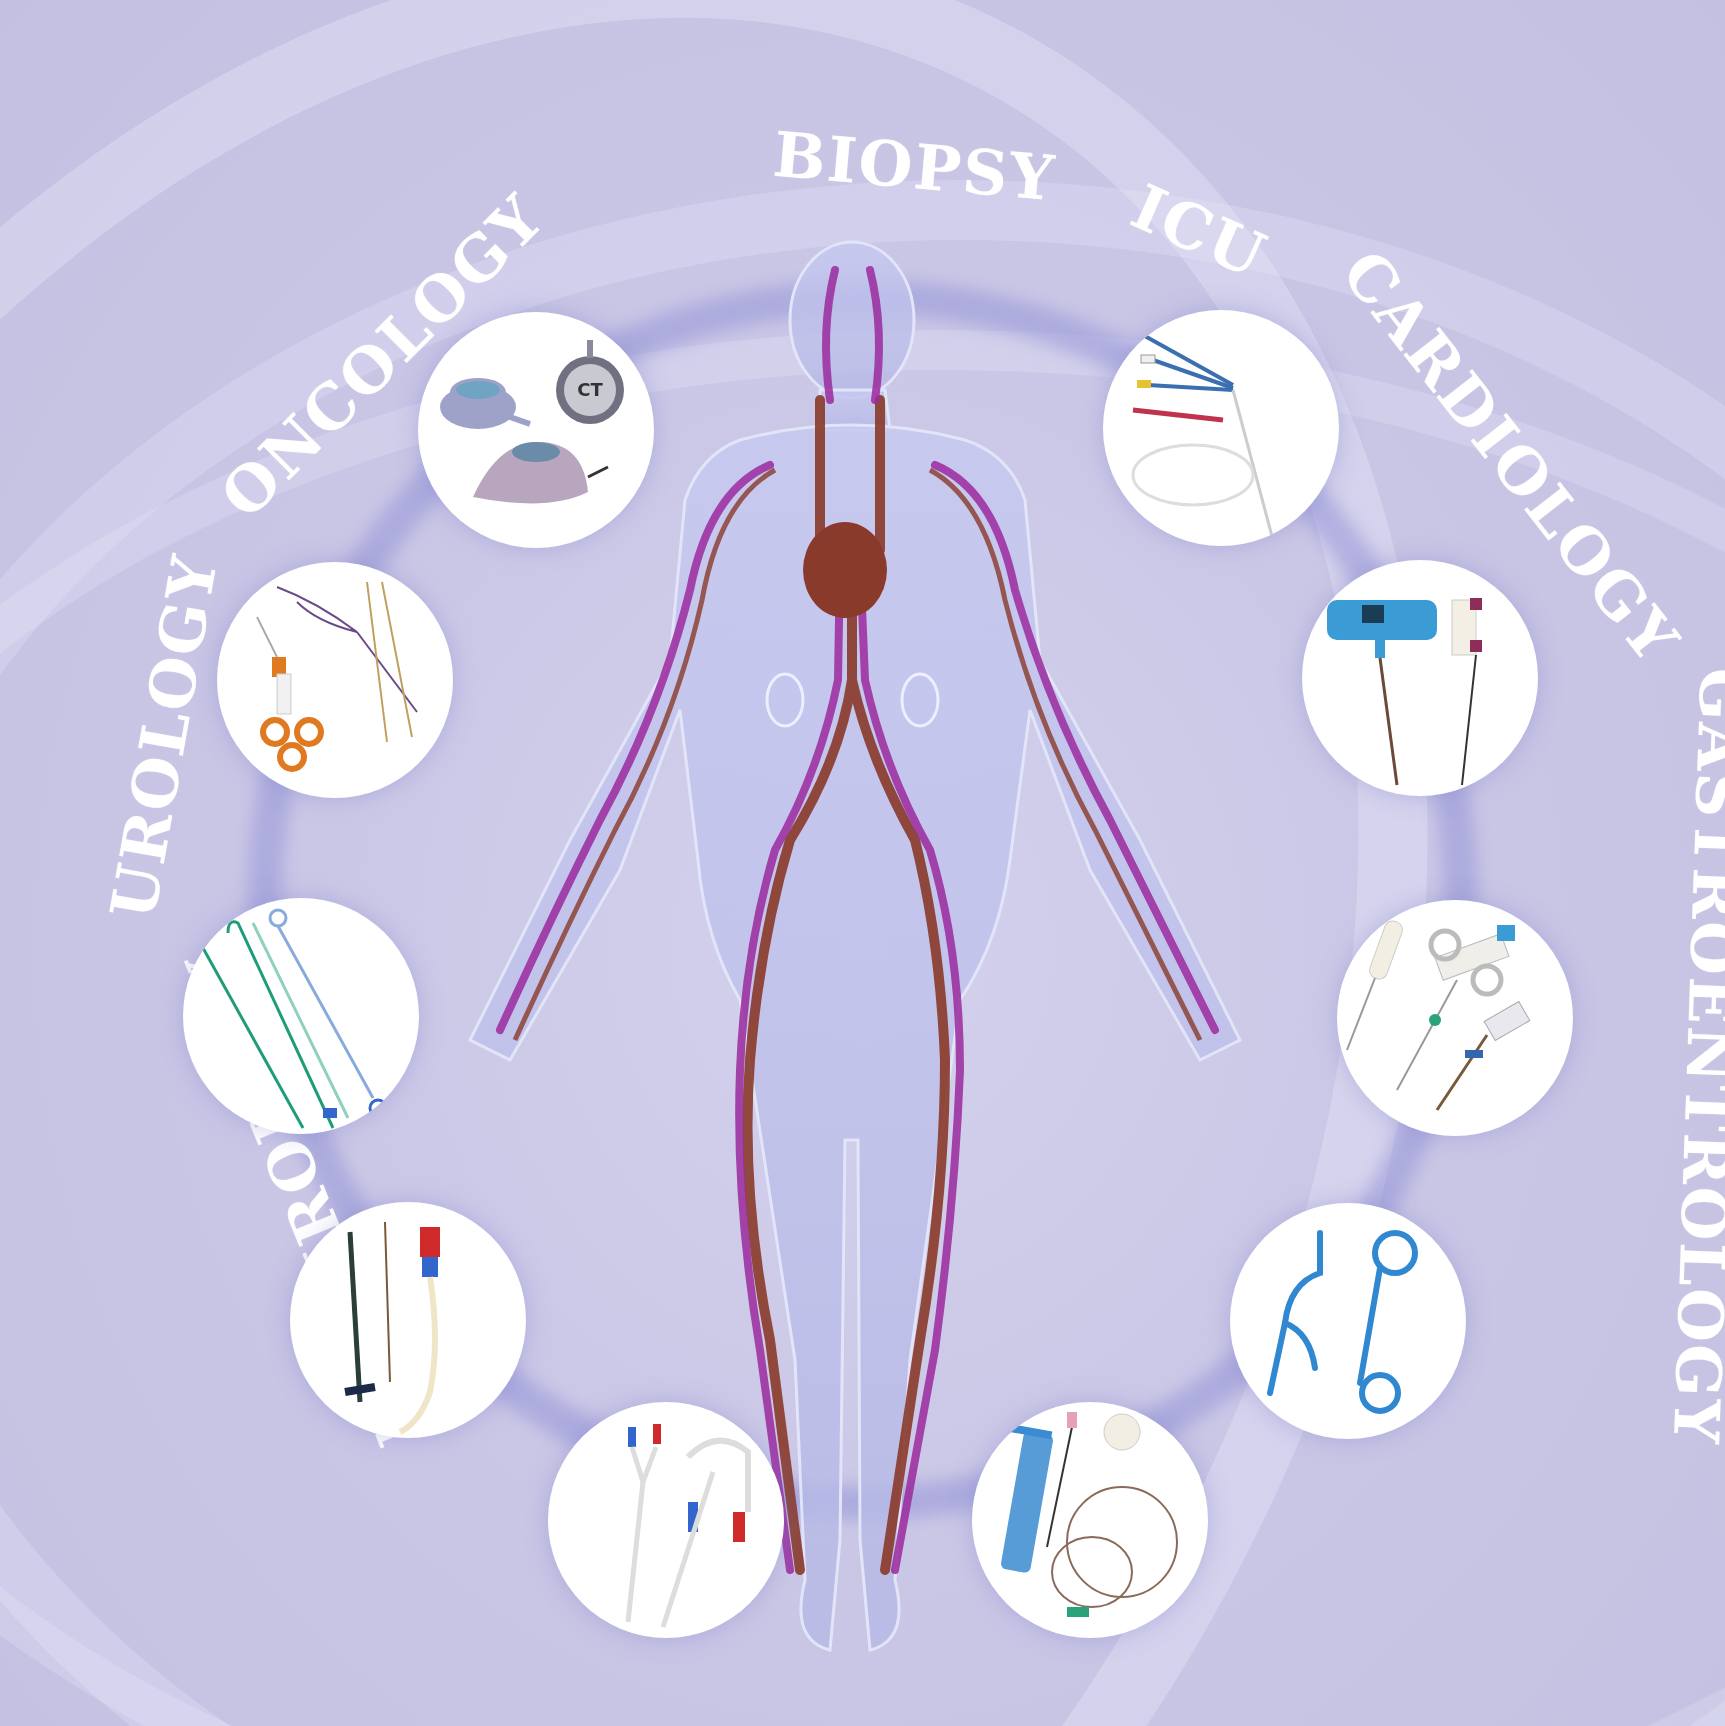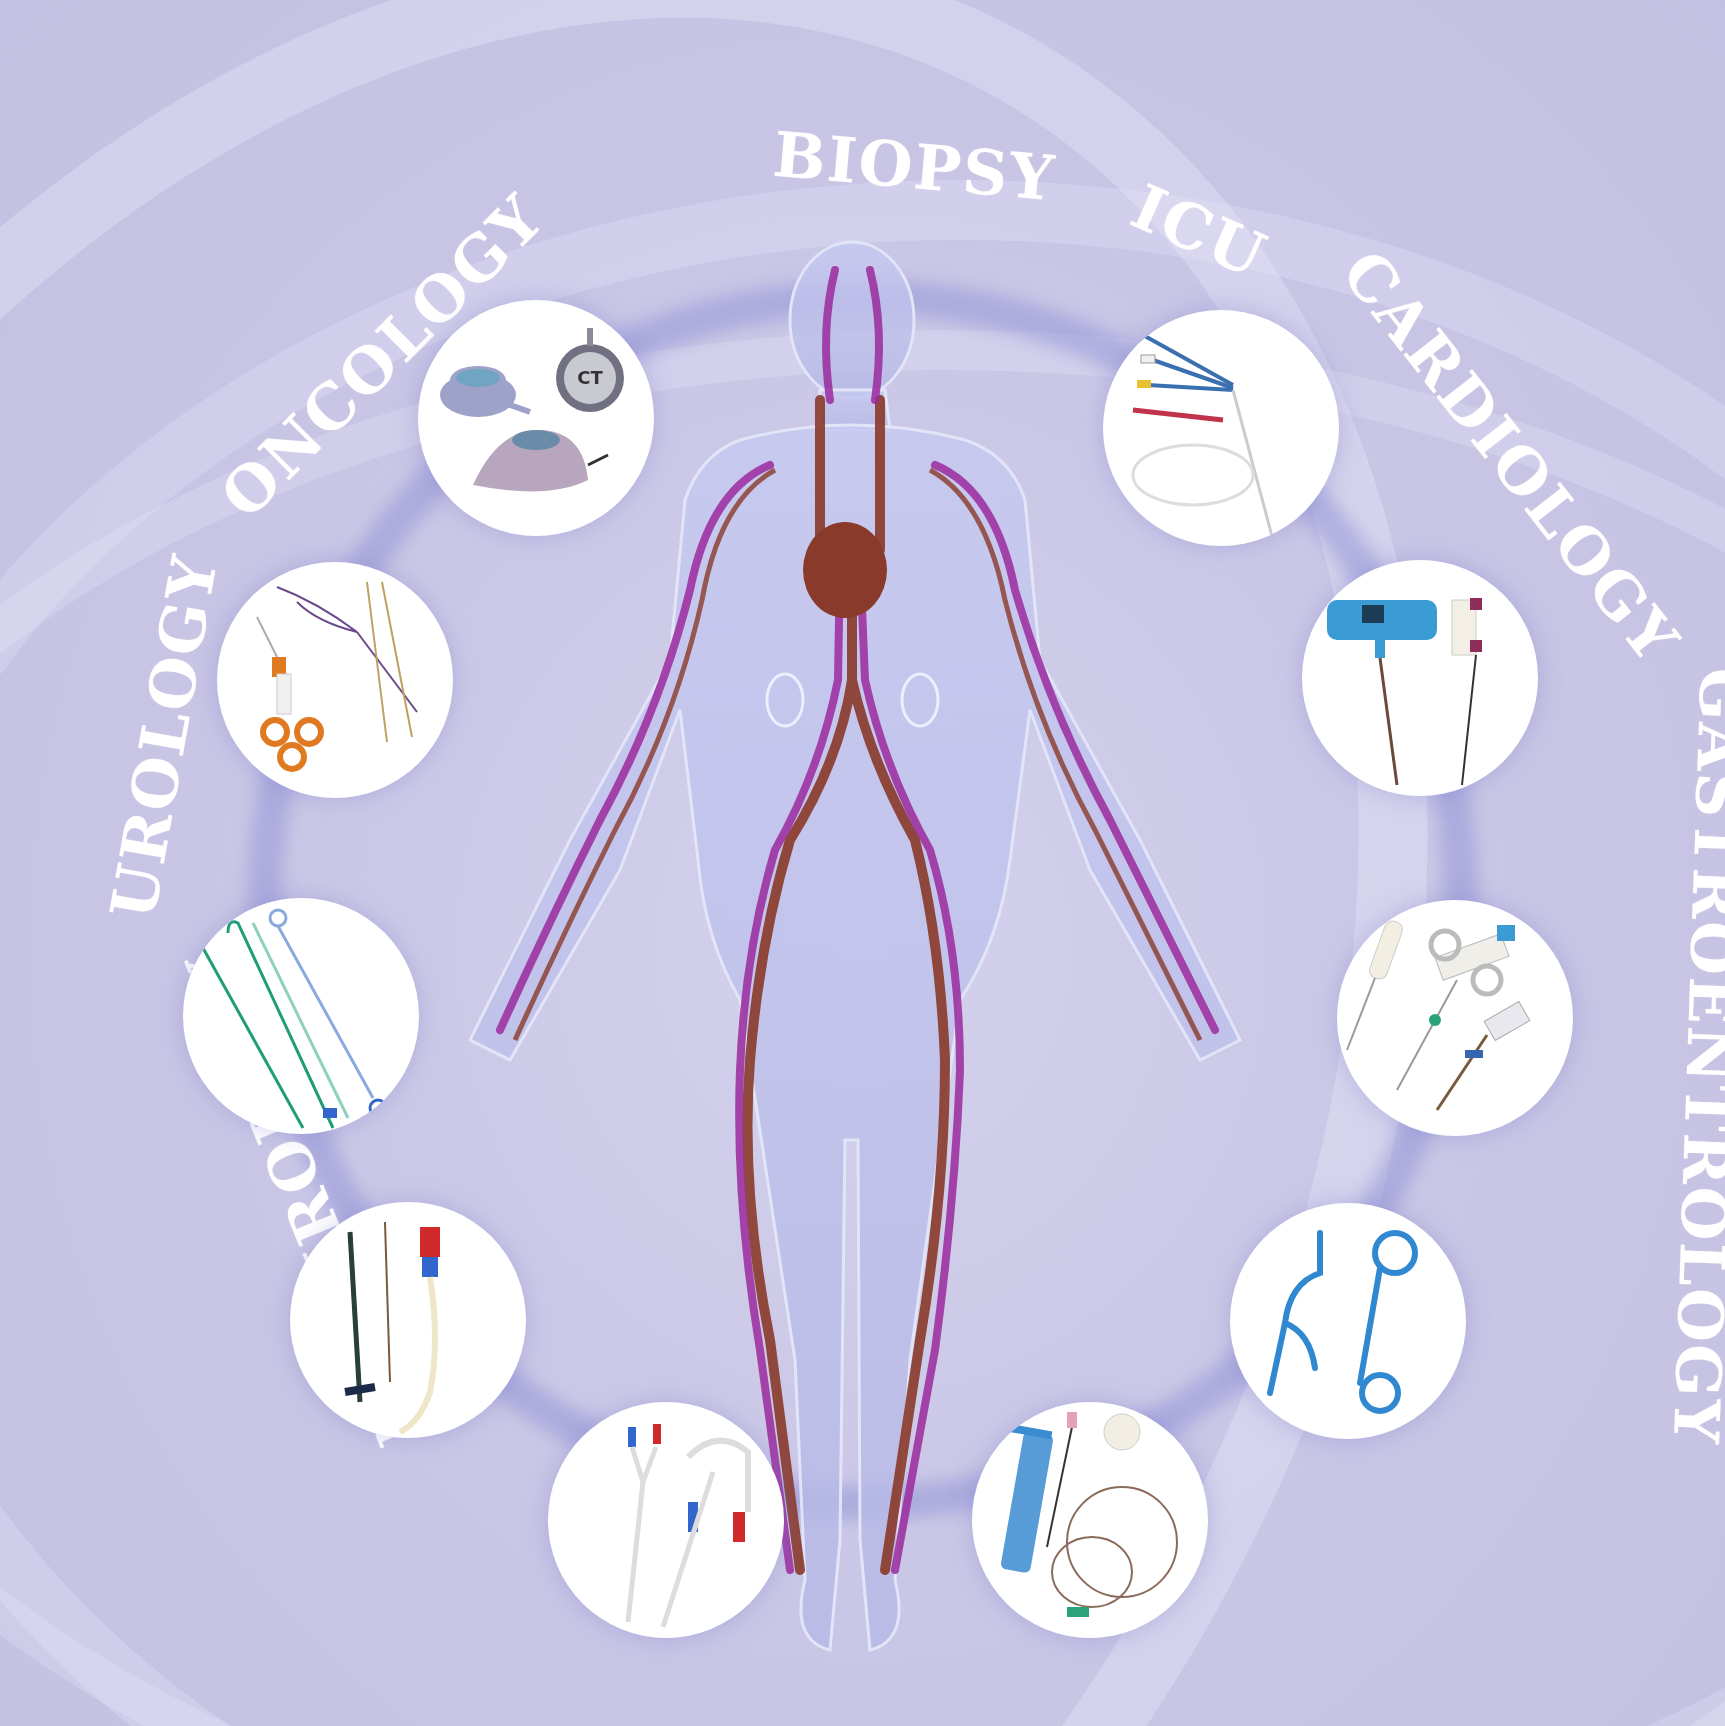--- a/index.html
+++ b/index.html
@@ -66,21 +66,21 @@
   </svg>
 
   <div class="label" style="left:773px;top:130px;transform:rotate(5deg);">BIOPSY</div>
   <div class="label" style="left:1130px;top:195px;transform:rotate(24deg);">ICU</div>
   <div class="label" style="left:1260px;top:420px;transform:rotate(52deg);">CARDIOLOGY</div>
   <div class="label" style="left:1320px;top:1020px;transform:rotate(92deg);">GASTROENTROLOGY</div>
   <div class="label" style="left:40px;top:1160px;transform:rotate(-112deg);">NEPHROLOGY</div>
   <div class="label" style="left:-20px;top:700px;transform:rotate(-80deg);">UROLOGY</div>
   <div class="label" style="left:170px;top:320px;transform:rotate(-45deg);">ONCOLOGY</div>
 
-  <div class="circle" style="left:418px;top:300px;">
+  <div class="circle" style="left:418px;top:312px;">
     <svg viewBox="0 0 236 236">
       <ellipse cx="60" cy="95" rx="38" ry="22" fill="#9ea2c8"></ellipse>
         <ellipse cx="60" cy="80" rx="28" ry="14" fill="#9ea2c8"></ellipse>
         <ellipse cx="60" cy="78" rx="22" ry="9" fill="#6fa4c2"></ellipse>
       <path d="M92 105 L112 112" stroke="#9ea2c8" stroke-width="6"></path>
       <circle cx="172" cy="78" r="34" fill="#707080"></circle>
         <circle cx="172" cy="78" r="26" fill="#c9c9d2"></circle>
       <text x="172" y="84" text-anchor="middle" font-size="18" font-weight="bold" fill="#333" font-family="DejaVu Sans,sans-serif">CT</text>
       <rect x="169" y="28" width="6" height="18" fill="#8a8a9a"></rect>
       <path d="M55 185 Q80 130 120 130 Q165 130 170 180 Q130 200 55 185 Z" fill="#b8a5be"></path>

